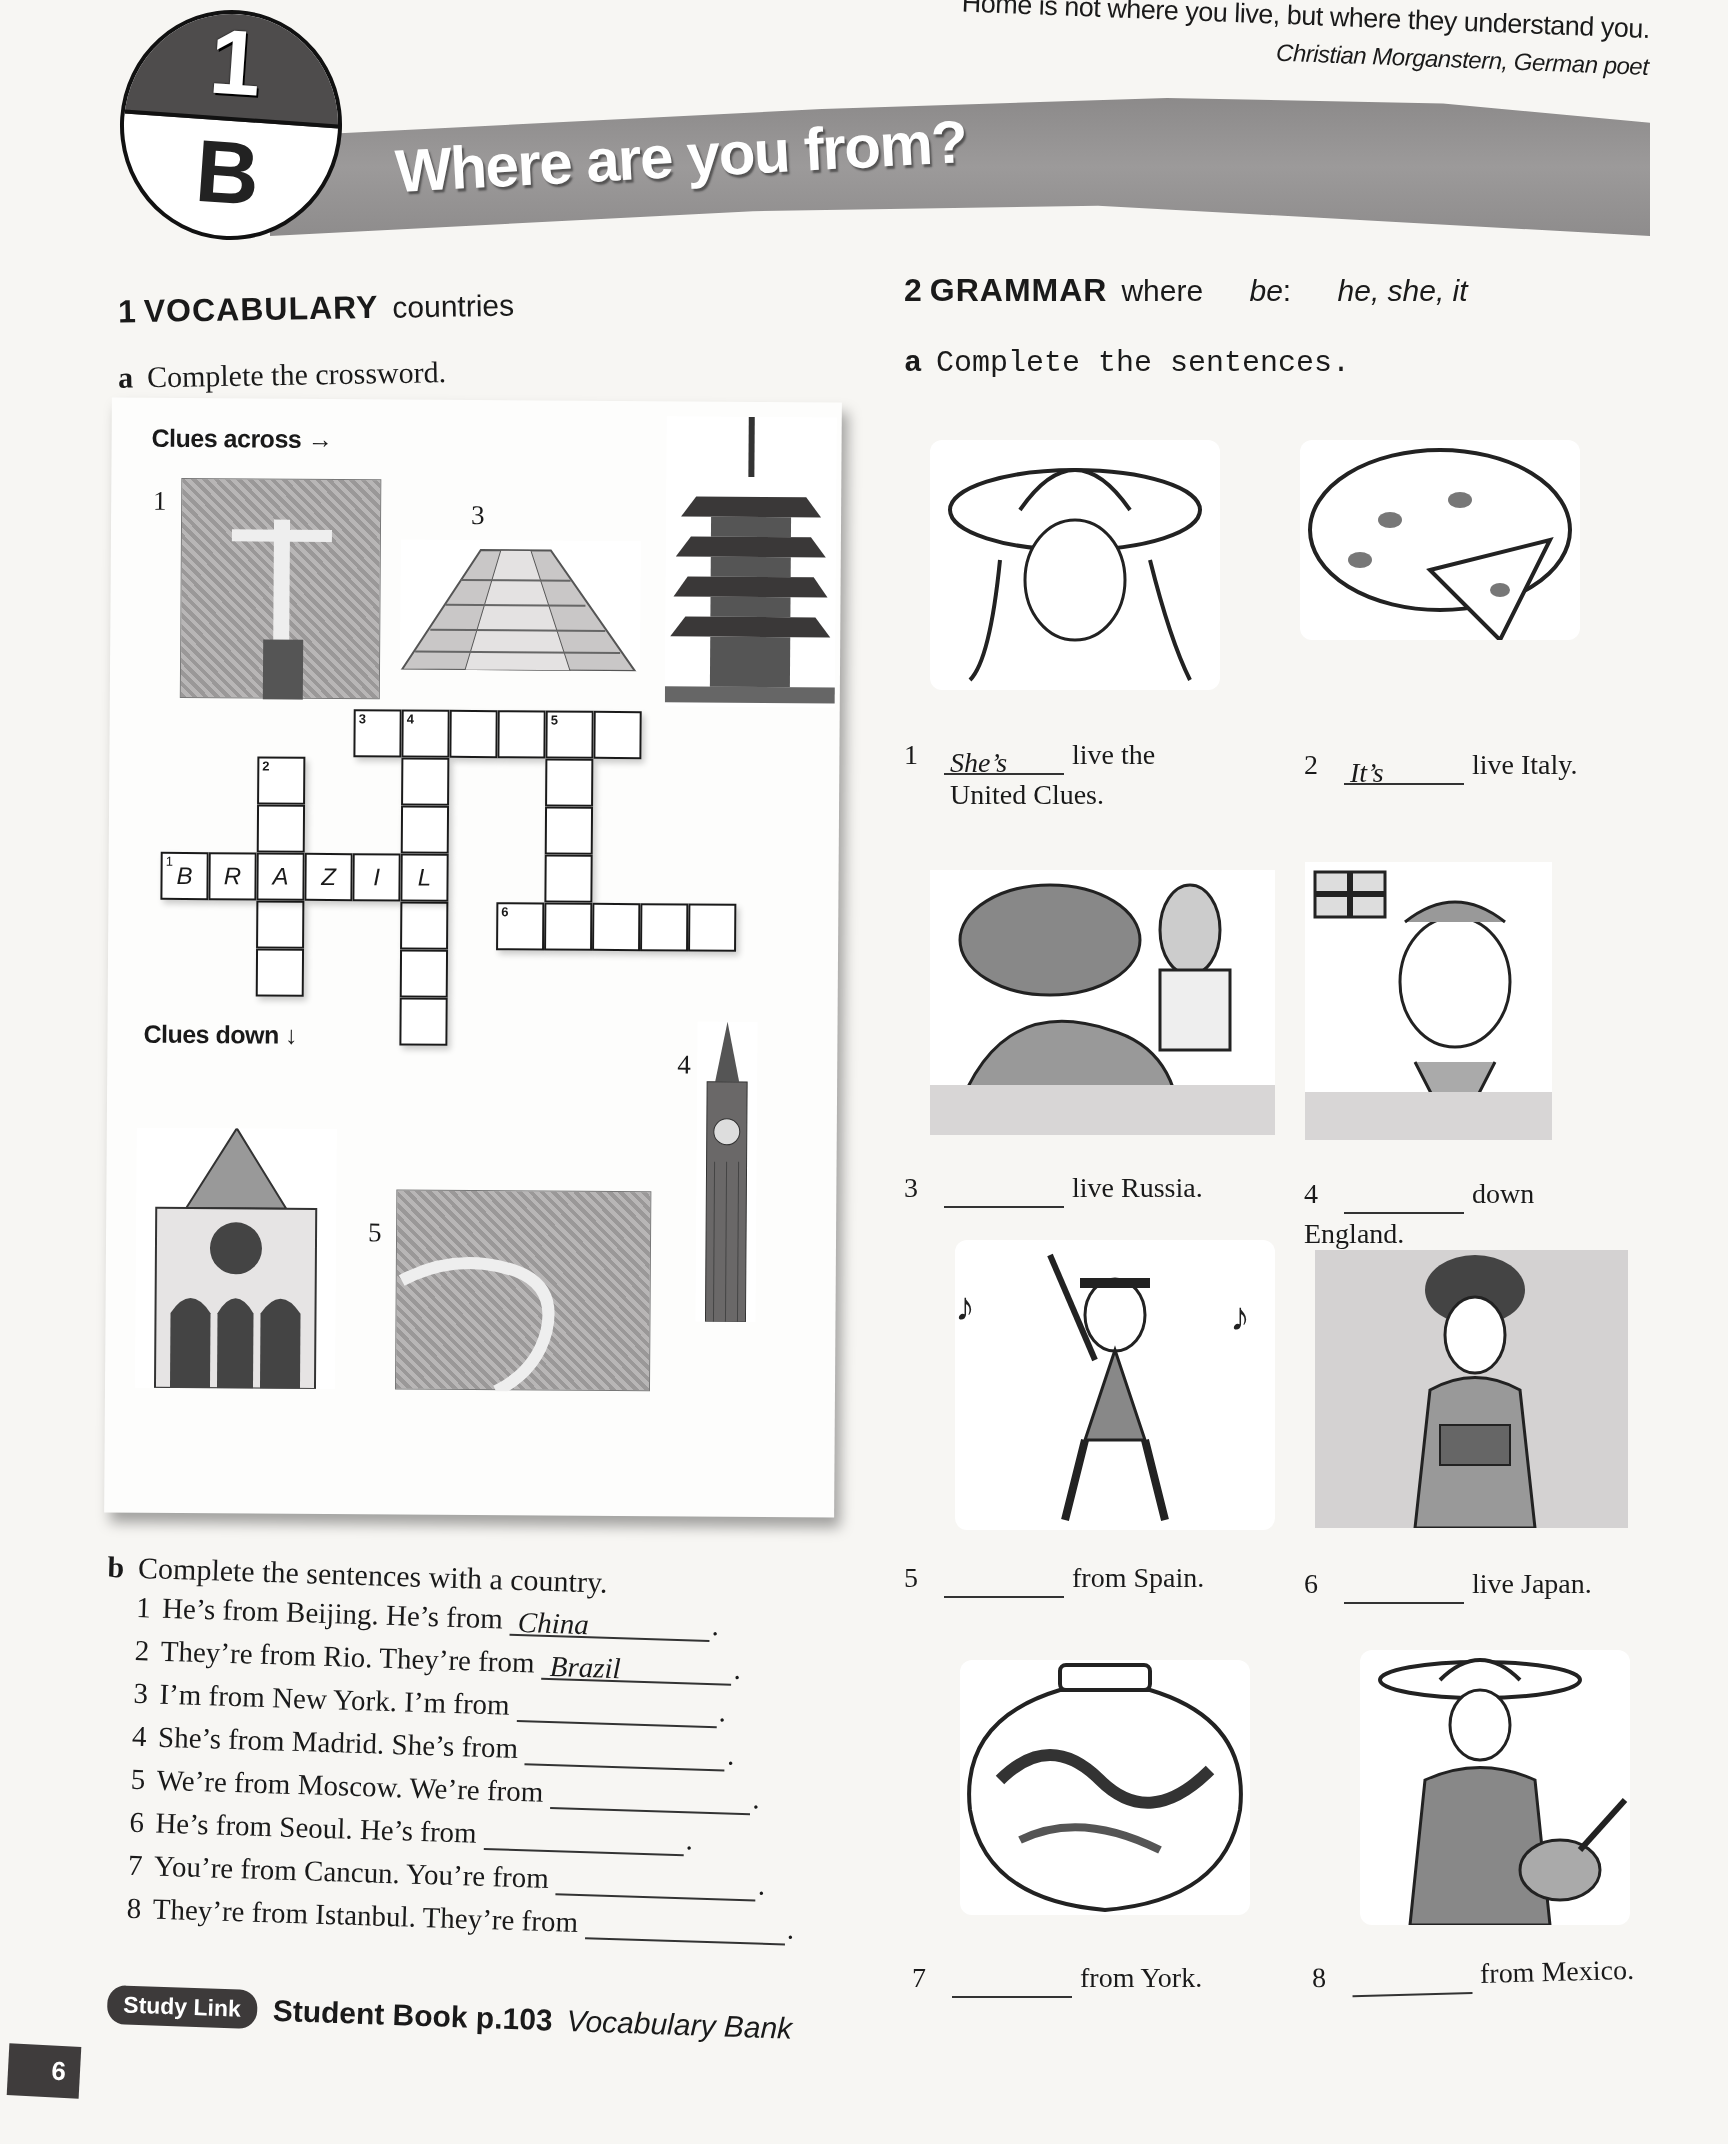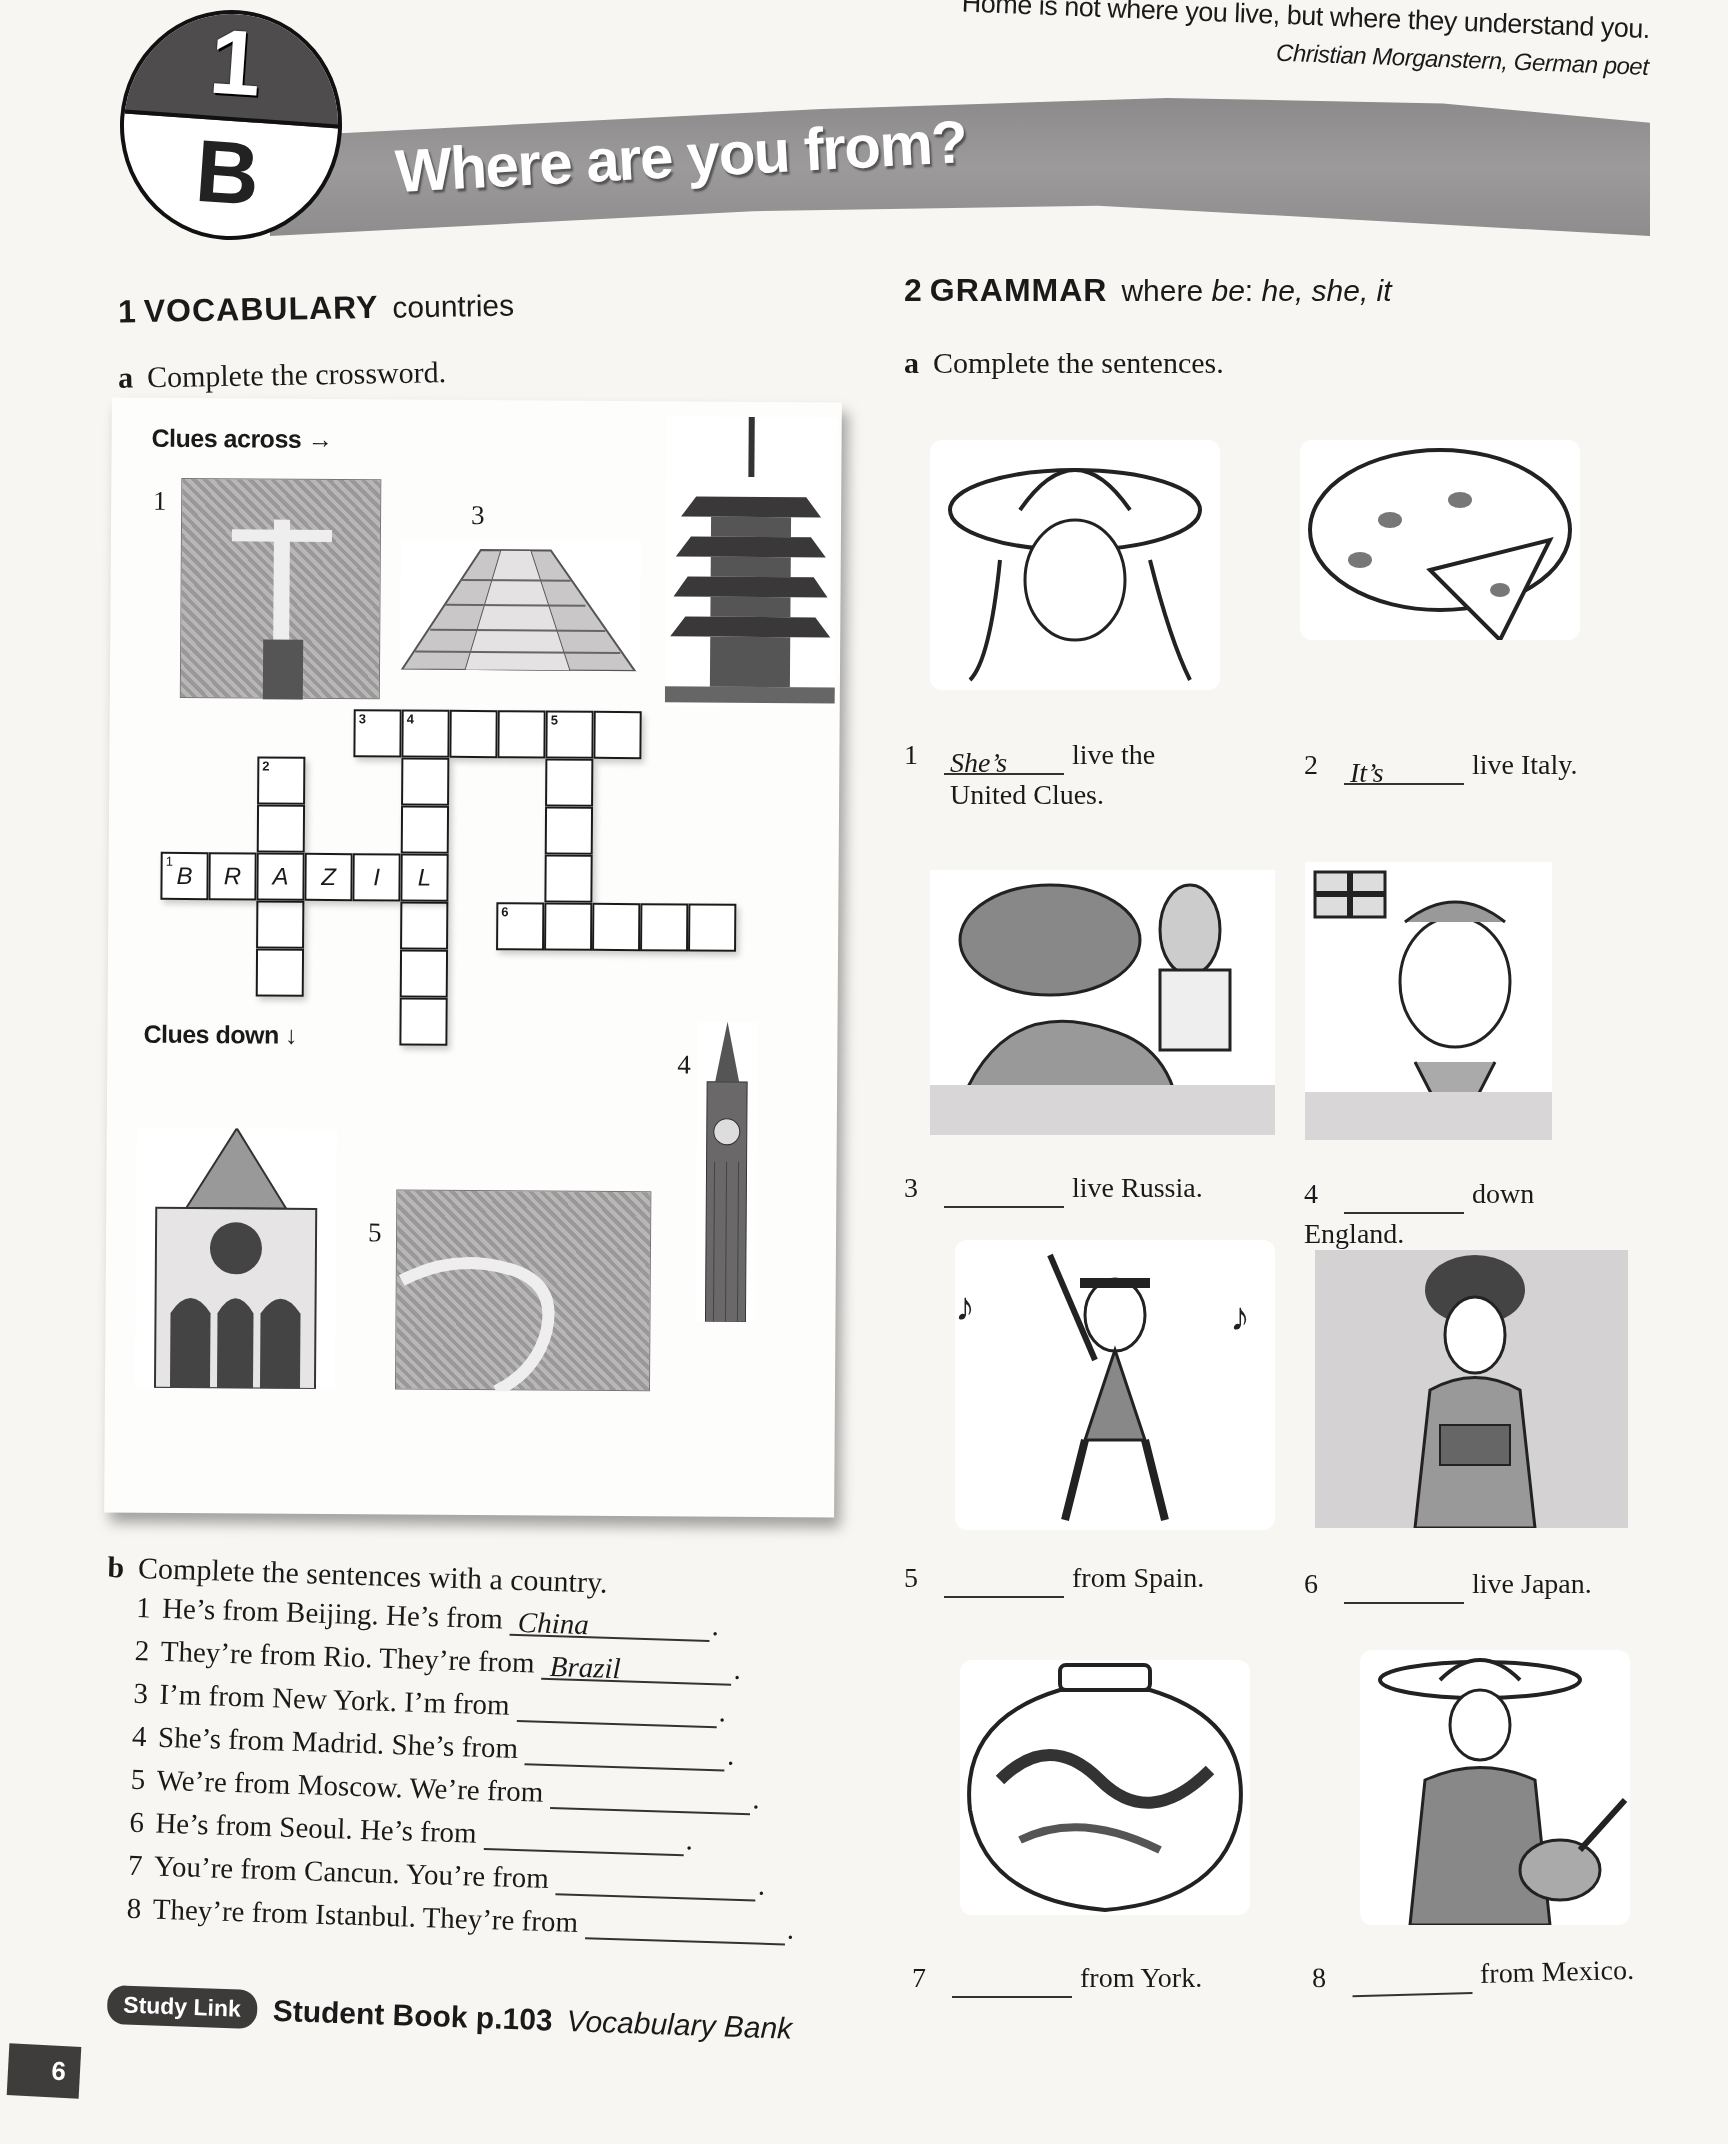--- a/index.html
+++ b/index.html
@@ -17,21 +17,21 @@
   .badge-top { position: absolute; left: 0; top: 0; width: 100%; height: 48%; background: #4e4c4c; border-bottom: 4px solid #111; }
   .badge-num { position: absolute; left: 0; width: 100%; text-align: center; font-family: "Liberation Sans", sans-serif; font-weight: 700; }
   .badge-num.top { top: -4px; font-size: 92px; color: #fff; text-shadow: 0 0 2px #000, 2px 2px 0 #000; }
   .badge-num.bot { top: 108px; font-size: 88px; color: #222; }
 
   
   .sec-head { font-family: "Liberation Sans", sans-serif; font-size: 32px; }
   .sec-head .num { font-weight: 700; }
   .sec-head .kw { font-weight: 700; letter-spacing: 1px; margin: 0 14px 0 8px; }
   .sec-head .sub { font-size: 30px; }
-  .sec-head i { font-style: italic; }
+  .sec-head i { font-style: italic; margin-left: 38px; }
   .instr { font-size: 30px; }
   .instr .lt { font-weight: 700; margin-right: 14px; }
 
   
   .panel { left: 108px; top: 400px; width: 730px; height: 1115px; background: #fdfdfc; box-shadow: 6px 10px 14px rgba(0,0,0,0.35); transform: rotate(0.4deg); }
   .clue-head { font-family: "Liberation Sans", sans-serif; font-weight: 700; font-size: 25px; letter-spacing: -0.5px; }
   .pic-num { font-size: 27px; }
   .pic { background: #bdbbbb; border: 1px solid #777; }
   .pic.photo { background: repeating-linear-gradient(45deg,#9a9898 0 4px,#b8b6b6 4px 8px); }
   .pic.draw { background: #fff; border: none; }
@@ -242,21 +242,21 @@
 <div class="abs study">
   <span class="study-pill">Study Link</span>
   <span class="study-text">Student Book p.103</span>
   <span class="study-italic">Vocabulary Bank</span>
 </div>
 <div class="abs page-no">6</div>
 
 <div class="abs sec-head" style="left:904px; top:272px;">
   <span class="num">2</span><span class="kw">GRAMMAR</span><span class="sub">where </span><i class="sub">be</i><span class="sub">: </span><i class="sub">he, she, it</i>
 </div>
-<div class="abs instr" style="left:904px; top:346px;">
+<div class="abs instr" style="left:904px; top:346px;font-family:Liberation Mono, monospace;">
   <span class="lt">a</span><span>Complete the sentences.</span>
 </div>
 
 <div class="abs illus" style="left:930px; top:440px; width:290px; height:250px; border:none;">
   <svg width="290" height="250" viewBox="0 0 290 250">
       <ellipse cx="145" cy="70" rx="125" ry="40" fill="#fff" stroke="#222" stroke-width="4"></ellipse>
       <path d="M90 70 Q145 -10 200 70" fill="#fff" stroke="#222" stroke-width="4"></path>
       <ellipse cx="145" cy="140" rx="50" ry="60" fill="#fff" stroke="#222" stroke-width="3"></ellipse>
       <path d="M70 120 Q60 220 40 240 M220 120 Q240 200 260 240" stroke="#222" stroke-width="4" fill="none"></path>
     </svg>

